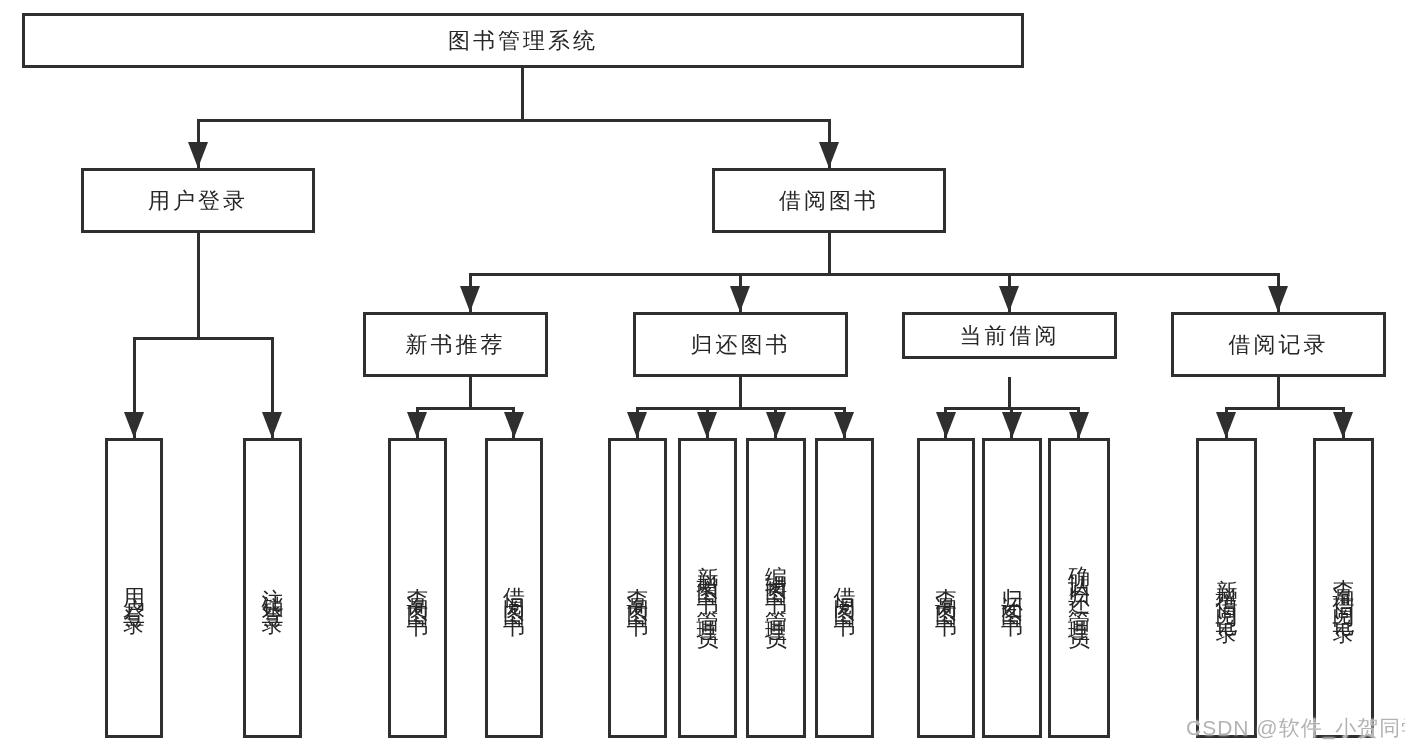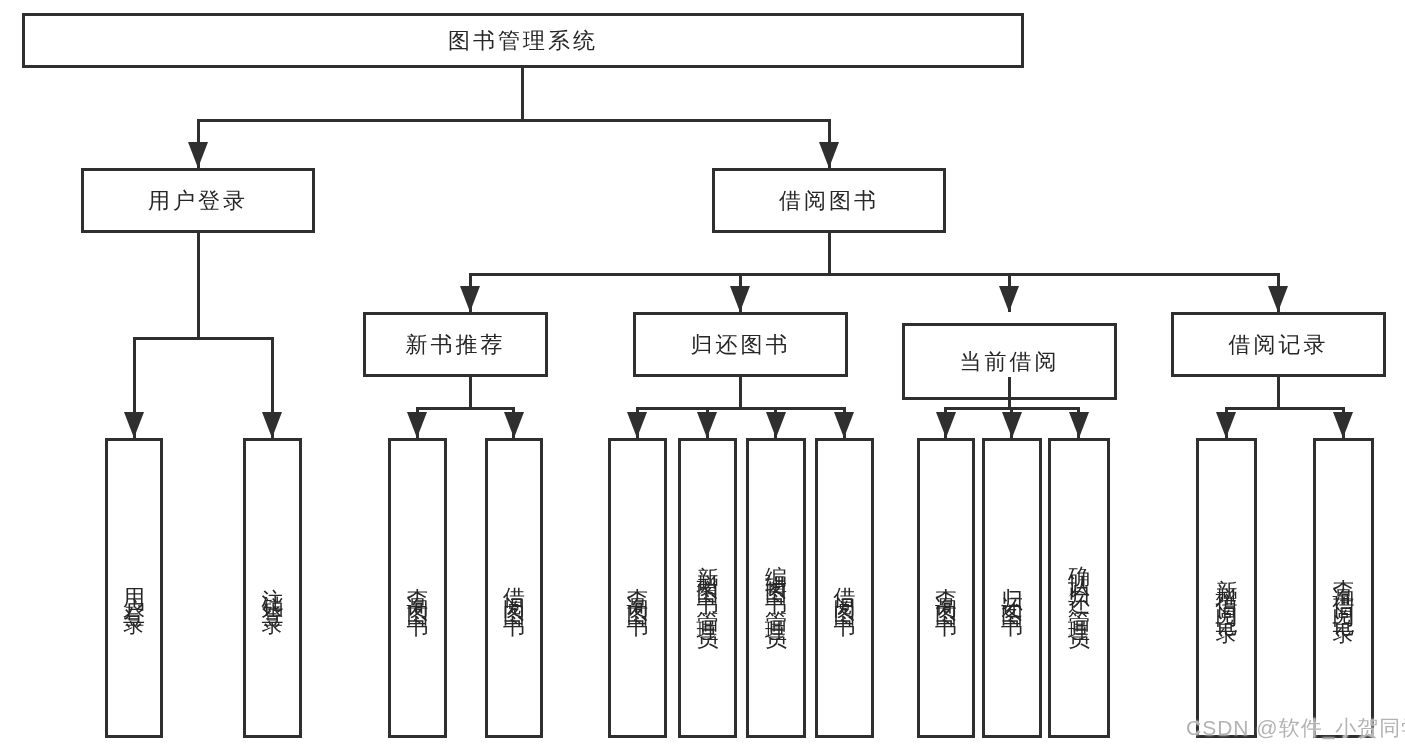--- a/index.html
+++ b/index.html
@@ -104,21 +104,21 @@
   <div class="ar" style="left:730px;top:286px"></div>
   <div class="ar" style="left:999px;top:286px"></div>
   <div class="ar" style="left:1268px;top:286px"></div>
 
   <div class="bx" style="left:363px;top:312px;width:185px;height:65px">
     <span class="lb">新书推荐</span>
   </div>
   <div class="bx" style="left:633px;top:312px;width:215px;height:65px">
     <span class="lb">归还图书</span>
   </div>
-  <div class="bx" style="left:902px;top:323px;width:215px;height:77px">
+  <div class="bx" style="left:902px;top:312px;width:215px;height:47px">
     <span class="lb">当前借阅</span>
   </div>
   <div class="bx" style="left:1171px;top:312px;width:215px;height:65px">
     <span class="lb">借阅记录</span>
   </div>
 
   <div class="vl" style="left:469px;top:377px;height:31px"></div>
   <div class="hl" style="left:416px;top:407px;width:99px"></div>
   <div class="vl" style="left:416px;top:408px;height:30px"></div>
   <div class="vl" style="left:512px;top:408px;height:30px"></div>

